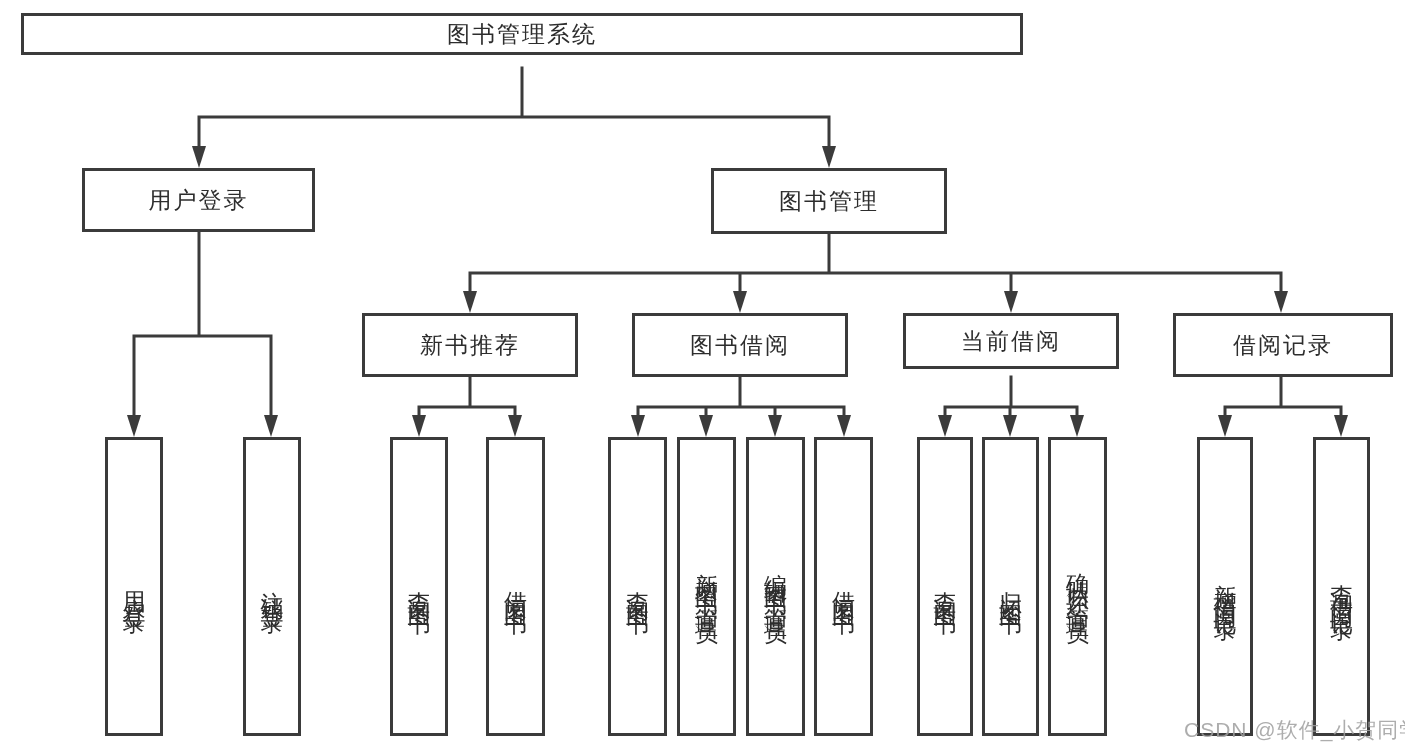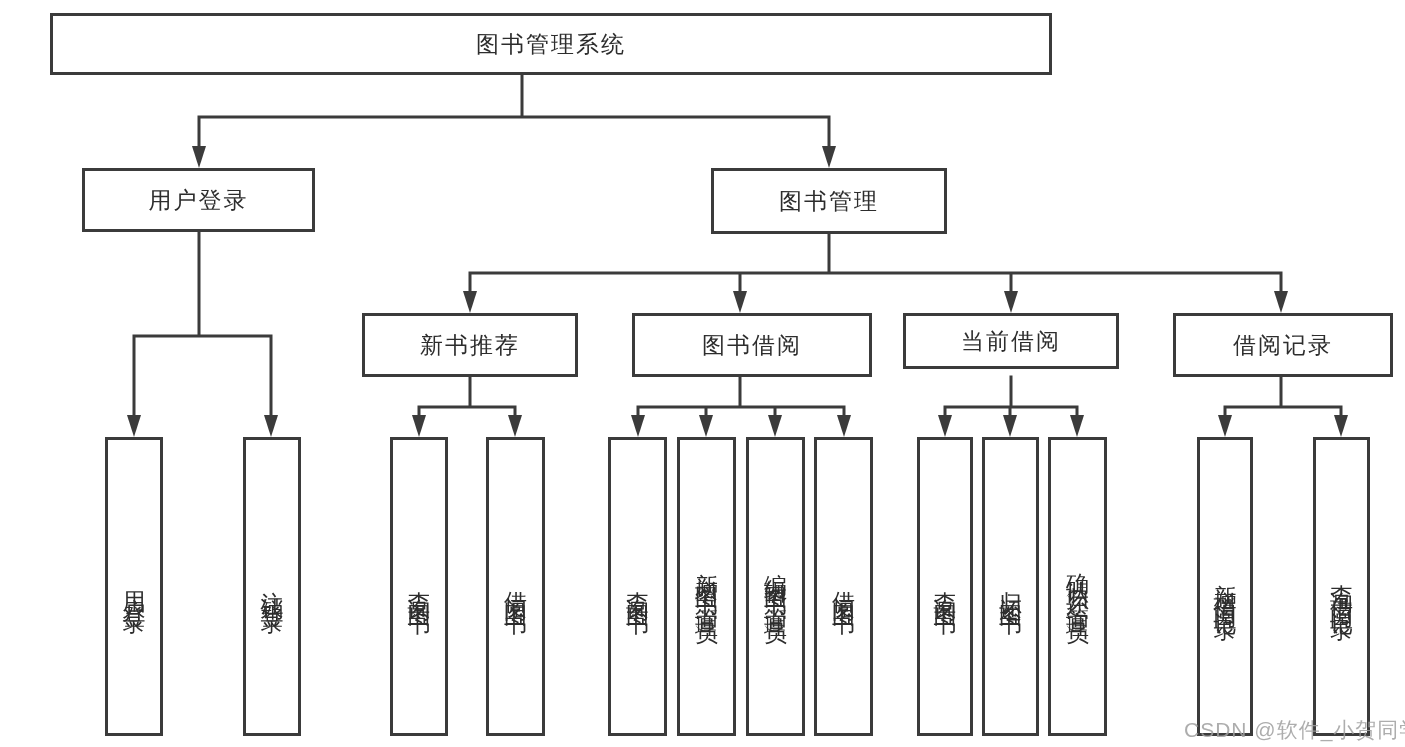--- a/index.html
+++ b/index.html
@@ -86,27 +86,27 @@
       <polygon points="768,415 782,415 775,437"></polygon>
       <polygon points="837,415 851,415 844,437"></polygon>
       <polygon points="938,415 952,415 945,437"></polygon>
       <polygon points="1003,415 1017,415 1010,437"></polygon>
       <polygon points="1070,415 1084,415 1077,437"></polygon>
       <polygon points="1218,415 1232,415 1225,437"></polygon>
       <polygon points="1334,415 1348,415 1341,437"></polygon>
     </g>
   </svg>
 
-  <div class="node h-node" style="left:21px;top:13px;width:1002px;height:62px;margin-left:29px;">图书管理系统</div>
+  <div class="node h-node" style="left:21px;top:13px;width:1002px;height:42px;">图书管理系统</div>
 
   <div class="node h-node" style="left:82px;top:168px;width:233px;height:64px;">用户登录</div>
   <div class="node h-node" style="left:362px;top:313px;width:216px;height:64px;">新书推荐</div>
 
   <div class="node h-node" style="left:711px;top:168px;width:236px;height:66px;">图书管理</div>
-  <div class="node h-node" style="left:632px;top:313px;width:240px;height:64px;">图书借阅</div>
+  <div class="node h-node" style="left:632px;top:313px;width:216px;height:64px;">图书借阅</div>
   <div class="node h-node" style="left:903px;top:313px;width:216px;height:56px;">当前借阅</div>
   <div class="node h-node" style="left:1173px;top:313px;width:220px;height:64px;">借阅记录</div>
 
   <div class="node v-node" style="left:105px;top:437px;width:58px;height:299px;">
     <span class="vtext">用户登录</span>
   </div>
   <div class="node v-node" style="left:243px;top:437px;width:58px;height:299px;">
     <span class="vtext">注销登录</span>
   </div>
 

